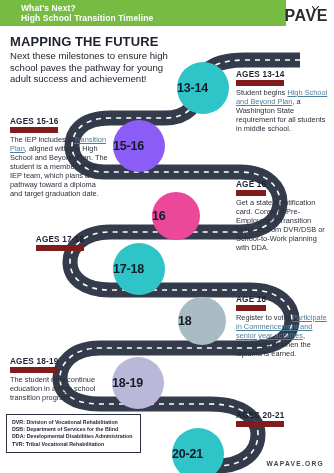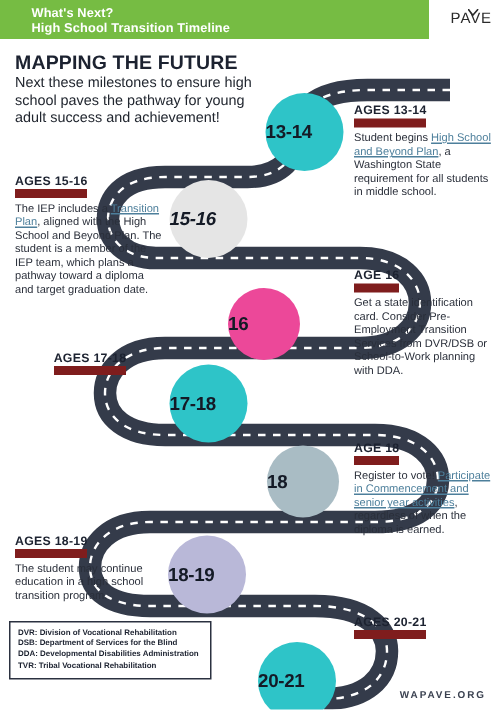--- a/index.html
+++ b/index.html
@@ -32,22 +32,22 @@
     color: #ffffff;
     letter-spacing: 0.1px;
     white-space: nowrap;
   }
   #header-title-line1 { top: 3px; }
   #header-title-line2 { top: 13px; }
   #pave-logo-text {
     position: absolute;
     right: 6px;
     top: 7px;
-    font-size: 10px;
-    font-weight: normal;
+    font-size: 16px;
+    font-weight: bold;
     letter-spacing: 0.6px;
     color: #2b2b2b;
   }
   #pave-check {
     position: absolute;
     right: 15.5px;
     top: 5.5px;
     width: 7px;
     height: 5px;
   }
@@ -209,21 +209,21 @@
            C 60 394 74 404 100 404
            L 210 404
            C 245 404 258 420 258 434
            C 258 452 244 466 216 466" fill="none" stroke="#ffffff" stroke-width="1.6" stroke-dasharray="5 5" stroke-linecap="butt"></path>
 </svg>
 
 <div class="milestone-node" style="left:177px; top:62px; width:52px; height:52px; background:#2ec4c8;">
   <span class="milestone-label">13-14</span>
 </div>
 
-<div class="milestone-node" style="left:113px; top:120px; width:52px; height:52px; background:#e5e5e5;font-style:italic;">
+<div class="milestone-node" style="left:113px; top:120px; width:52px; height:52px; background:#8b5cf6;">
   <span class="milestone-label">15-16</span>
 </div>
 
 <div class="milestone-node" style="left:152px; top:192px; width:48px; height:48px; background:#ec4899;">
   <span class="milestone-label">16</span>
 </div>
 
 <div class="milestone-node" style="left:113px; top:243px; width:52px; height:52px; background:#2ec4c8;">
   <span class="milestone-label">17-18</span>
 </div>

